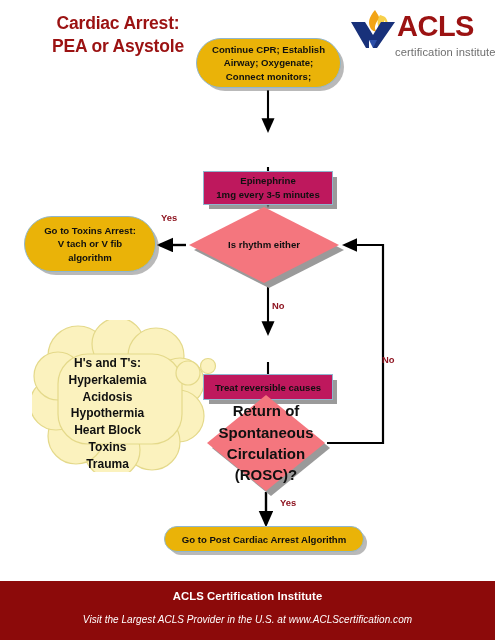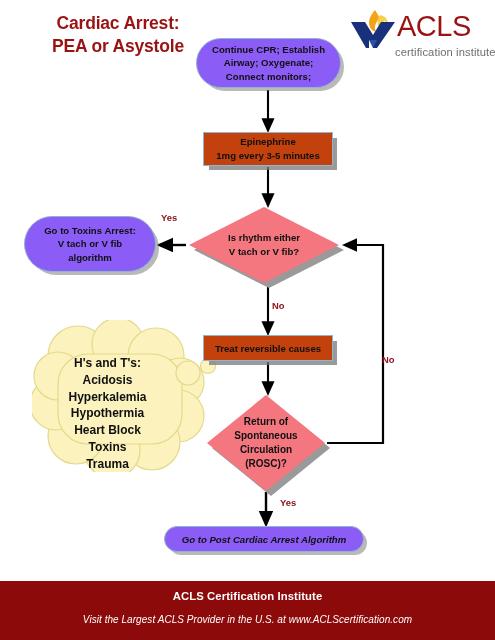--- a/index.html
+++ b/index.html
@@ -44,21 +44,21 @@
     left: 4px;
     top: 2px;
     width: 48px;
     height: 44px;
   }
   #brand-logo .logo-word {
     position: absolute;
     left: 52px;
     top: 6px;
     font-size: 29px;
-    font-weight: normal;
+    font-weight: bold;
     color: #9B1212;
     letter-spacing: -0.5px;
     line-height: 1;
   }
   #brand-logo .logo-sub {
     position: absolute;
     left: 50px;
     top: 40px;
     font-size: 11.2px;
     color: #6E6E6E;
@@ -76,30 +76,31 @@
     text-align: center;
     color: #101010;
     font-weight: bold;
     z-index: 4;
   }
   .node .node-txt { display: block; width: 100%; }
   .node .node-txt span { display: block; white-space: nowrap; }
 
   
   .shape-pill {
-    background: #8b5cf6;
+    background: #eab308;
     border: 1px solid #8FB6CF;
     border-radius: 999px;
     box-shadow: 4px 4px 0 -1px rgba(128,128,128,0.55);
   }
   
   .shape-rect {
-    background: #c2410c;
+    background: #be185d;
     border: 1px solid #8FB6CF;
     box-shadow: 5px 5px 0 -1px rgba(120,120,120,0.75);
+    margin-top: 39px;
   }
   
   .shape-diamond {
     background: transparent;
     border: none;
     box-shadow: none;
   }
   .shape-diamond .dia-fill {
     position: absolute;
     left: 0; top: 0; right: 0; bottom: 0;
@@ -132,26 +133,25 @@
   #node-vtach-vfib {
     left: 24px; top: 216px; width: 132px; height: 56px;
     font-size: 9.6px; line-height: 1.42;
   }
   #node-treat-causes {
     left: 203px; top: 335px; width: 130px; height: 26px;
     font-size: 9.6px;
   }
   #node-rosc-decision {
     left: 207px; top: 395px; width: 118px; height: 96px;
-    font-size: 10px; line-height: 1.42;
+    font-size: 15px; line-height: 1.42;
   }
   #node-post-arrest {
     left: 164px; top: 526px; width: 200px; height: 26px;
     font-size: 9.6px;
-    font-style: italic;
   }
 
   
   #cloud-callout {
     position: absolute;
     left: 32px;
     top: 320px;
     width: 195px;
     height: 152px;
     z-index: 3;
@@ -280,22 +280,22 @@
       <circle cx="24" cy="84" r="26"></circle>
       <circle cx="26" cy="56" r="24"></circle>
       <rect x="26" y="34" width="124" height="90" rx="30"></rect>
       <circle cx="156" cy="53" r="12"></circle>
       <circle cx="176" cy="46" r="7.5"></circle>
     </g>
   </svg>
 </div>
 <div id="cloud-text">
   <span>H's and T's:</span>
+  <span>Hyperkalemia</span>
   <span>Acidosis</span>
-  <span>Hyperkalemia</span>
   <span>Hypothermia</span>
   <span>Heart Block</span>
   <span>Toxins</span>
   <span>Trauma</span>
 </div>
 
 <div class="node shape-pill" id="node-cpr">
   <span class="node-txt">
     <span>Continue CPR; Establish</span>
     <span>Airway; Oxygenate;</span>
@@ -308,21 +308,20 @@
     <span>Epinephrine</span>
     <span>1mg every 3-5 minutes</span>
   </span>
 </div>
 
 <div class="node shape-diamond" id="node-rhythm-decision">
   <span class="dia-shadow"></span>
   <span class="dia-fill"></span>
   <span class="node-txt">
     <span>Is rhythm either</span>
-    <span>V tach or V fib?</span>
   </span>
 </div>
 
 <div class="node shape-pill" id="node-vtach-vfib">
   <span class="node-txt">
     <span>Go to Toxins Arrest:</span>
     <span>V tach or V fib</span>
     <span>algorithm</span>
   </span>
 </div>

